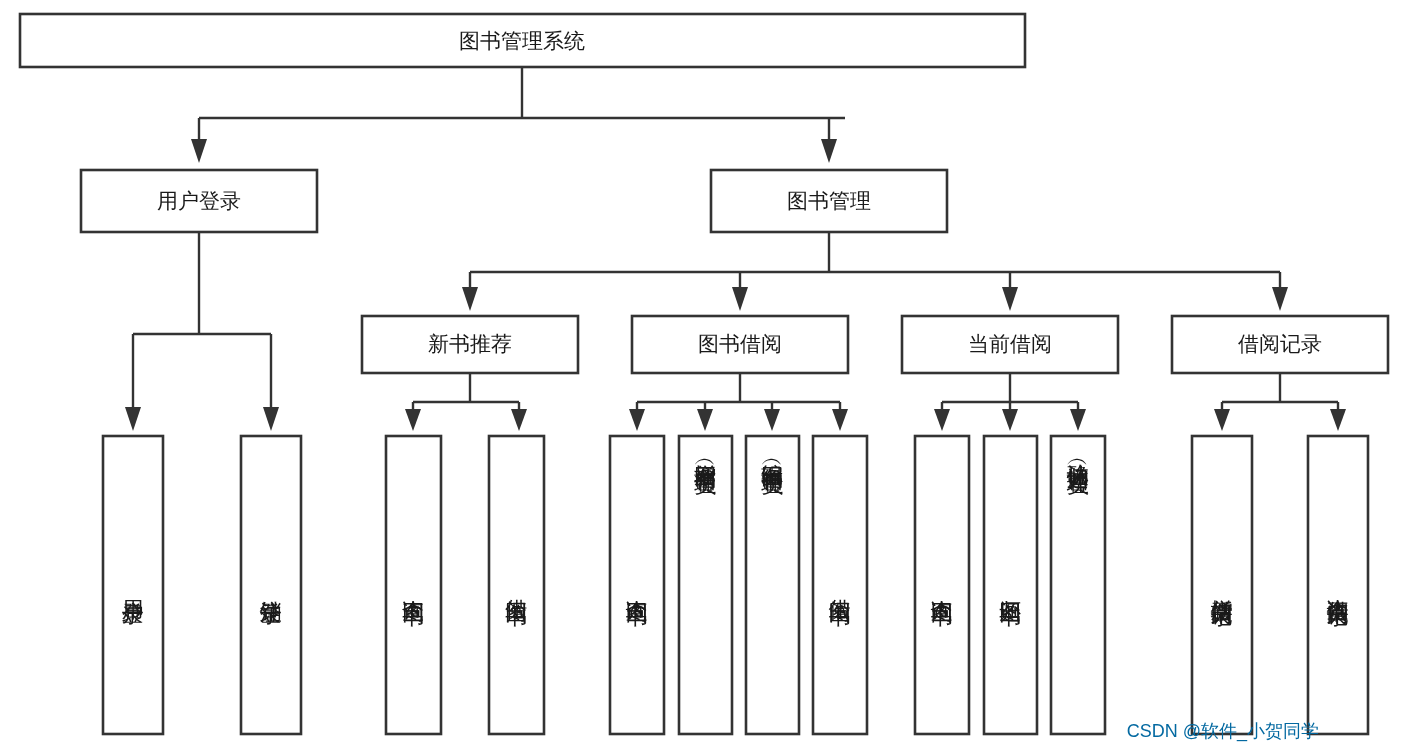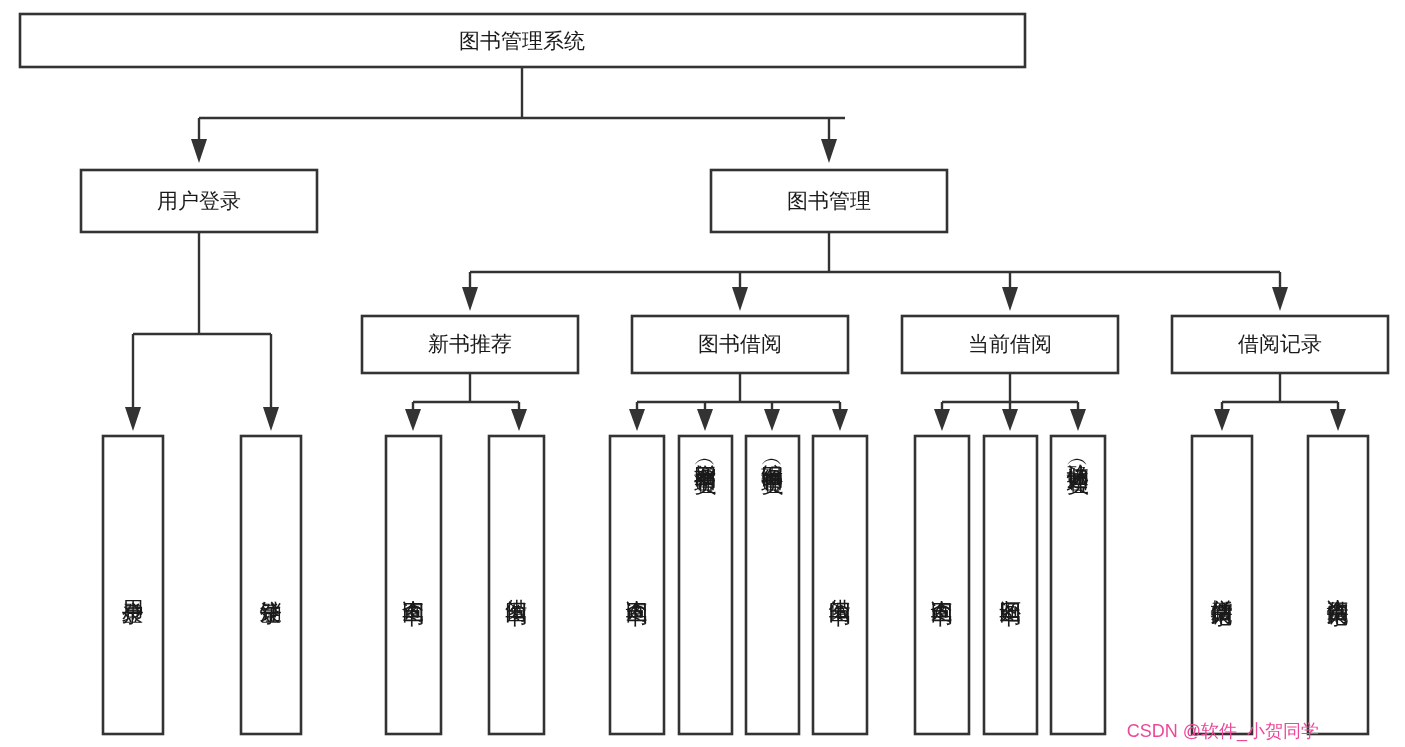--- a/index.html
+++ b/index.html
@@ -62,21 +62,21 @@
     justify-content: center;
     white-space: nowrap;
     pointer-events: none;
   }
   .watermark {
     position: absolute;
     right: 10px;
     bottom: 4px;
     font-family: "Liberation Sans", "DejaVu Sans", sans-serif;
     font-size: 18px;
-    color: #ec4899;
+    color: #0369a1;
     white-space: nowrap;
   }
 </style>
 </head>
 <body>
 
 <div id="diagram-root">
 
   <svg class="flow" viewBox="0 0 1405 747">
     <defs></defs>

